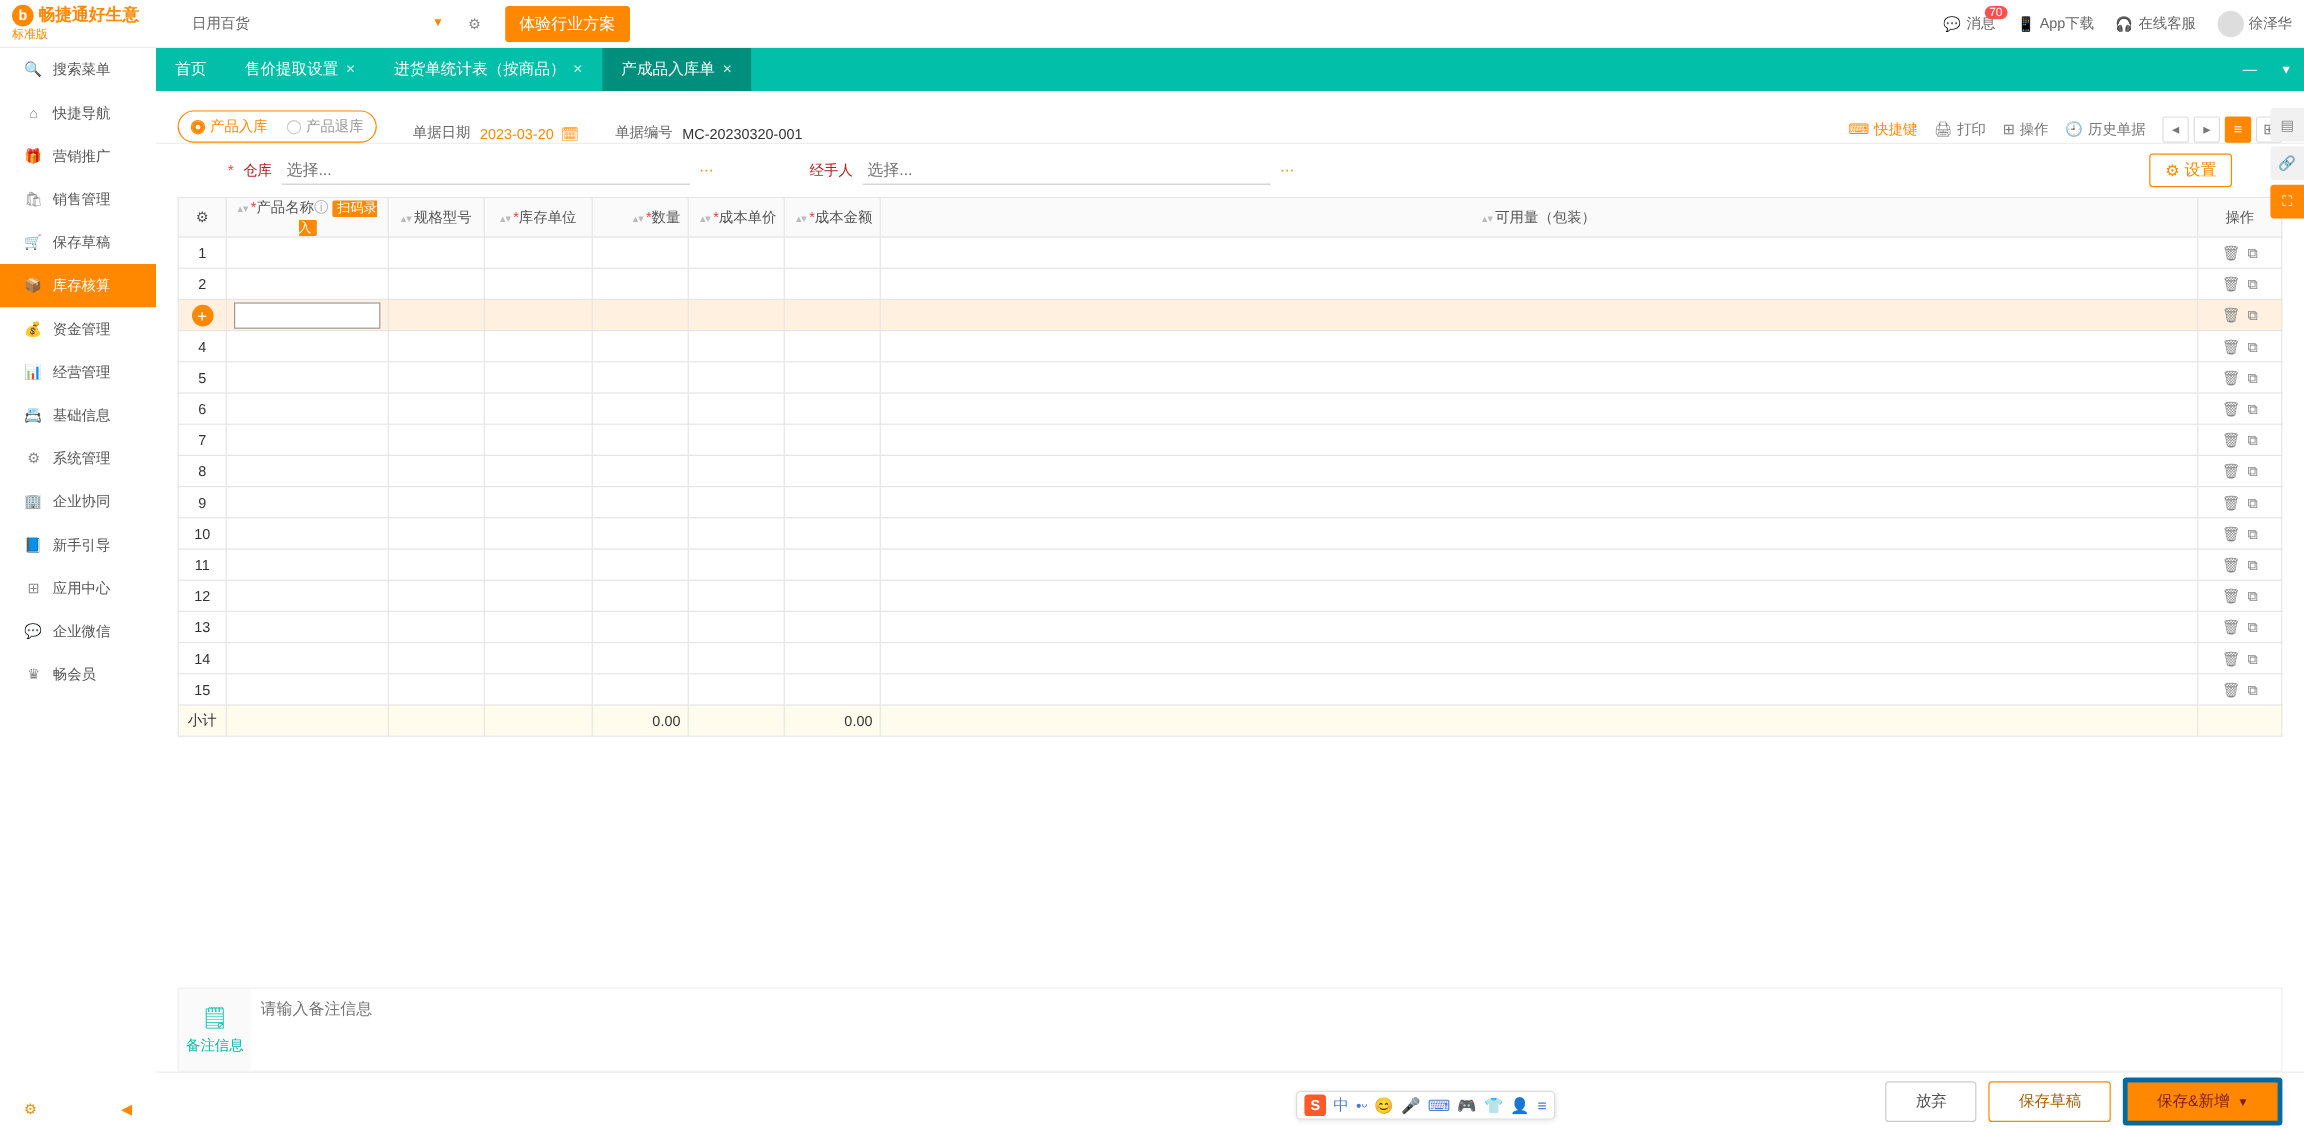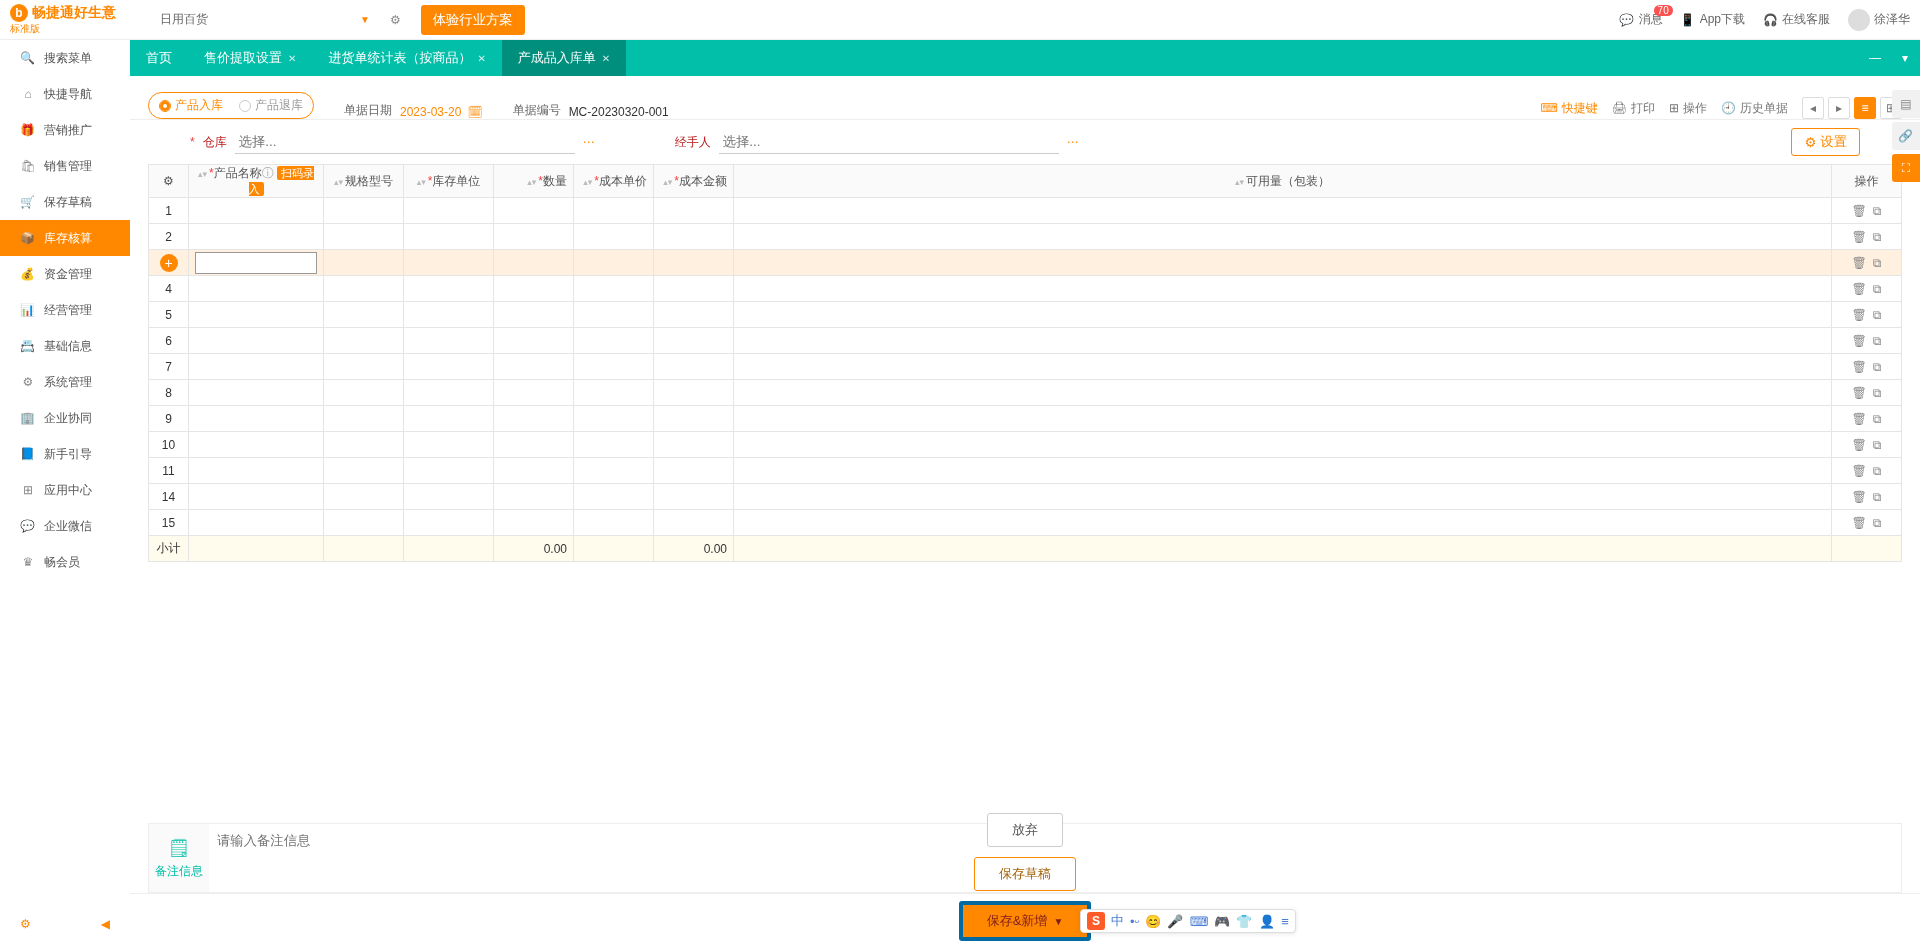--- a/index.html
+++ b/index.html
@@ -78,21 +78,21 @@
 .cell-input { border: 1px solid #999; width: 100%; height: 22px; outline: none; }
 .act-ico { color: #888; cursor: pointer; margin: 0 3px; }
 tr.subtotal td { background: #fffcee; }
 .right-num { text-align: right; }
 
 .remark-box { margin: 8px 18px 0; border: 1px solid #eee; display: flex; min-height: 70px; }
 .remark-label { width: 60px; background: #fafafa; display: flex; flex-direction: column; align-items: center; justify-content: center; color: #01bfa8; font-size: 12px; gap: 4px; }
 .remark-label .rico { font-size: 18px; }
 .remark-input { flex: 1; border: none; outline: none; padding: 8px; color: #aaa; resize: none; }
 
-.footer { height: 48px; border-top: 1px solid #eee; display: flex; align-items: center; justify-content: flex-end; padding: 0 18px; gap: 10px; flex-direction: column; }
+.footer { height: 48px; border-top: 1px solid #eee; display: flex; align-items: center; justify-content: flex-end; padding: 0 18px; gap: 10px; }
 .btn { padding: 7px 24px; border-radius: 3px; cursor: pointer; font-size: 13px; }
 .btn.plain { background: #fff; border: 1px solid #ccc; color: #555; }
 .btn.outline { background: #fff; border: 1px solid #ff8800; color: #a16207; }
 .btn.primary { background: #ff8800; border: 4px solid #0369a1; color: #7f1d1d; }
 .btn .drop { margin-left: 6px; font-size: 10px; }
 
 .rightrail { position: absolute; right: 0; top: 50px; width: 28px; display: flex; flex-direction: column; gap: 4px; }
 .rail-btn { width: 28px; height: 28px; background: #f1f1f1; display: flex; align-items: center; justify-content: center; color: #888; border-radius: 3px 0 0 3px; cursor: pointer; }
 .rail-btn.on { background: #ff8800; color: #fff; }
 
@@ -439,20 +439,42 @@
                 <td></td>
                 <td></td>
                 <td></td>
                 <td></td>
                 <td></td>
                 <td></td>
                 <td></td>
                 <td class="col-action"><span class="act-ico">🗑</span><span class="act-ico">⧉</span></td>
               </tr>
               <tr>
+                <td class="col-num">12</td>
+                <td></td>
+                <td></td>
+                <td></td>
+                <td></td>
+                <td></td>
+                <td></td>
+                <td></td>
+                <td class="col-action"><span class="act-ico">🗑</span><span class="act-ico">⧉</span></td>
+              </tr>
+              <tr>
+                <td class="col-num">13</td>
+                <td></td>
+                <td></td>
+                <td></td>
+                <td></td>
+                <td></td>
+                <td></td>
+                <td></td>
+                <td class="col-action"><span class="act-ico">🗑</span><span class="act-ico">⧉</span></td>
+              </tr>
+              <tr>
                 <td class="col-num">14</td>
                 <td></td>
                 <td></td>
                 <td></td>
                 <td></td>
                 <td></td>
                 <td></td>
                 <td></td>
                 <td class="col-action"><span class="act-ico">🗑</span><span class="act-ico">⧉</span></td>
               </tr>

